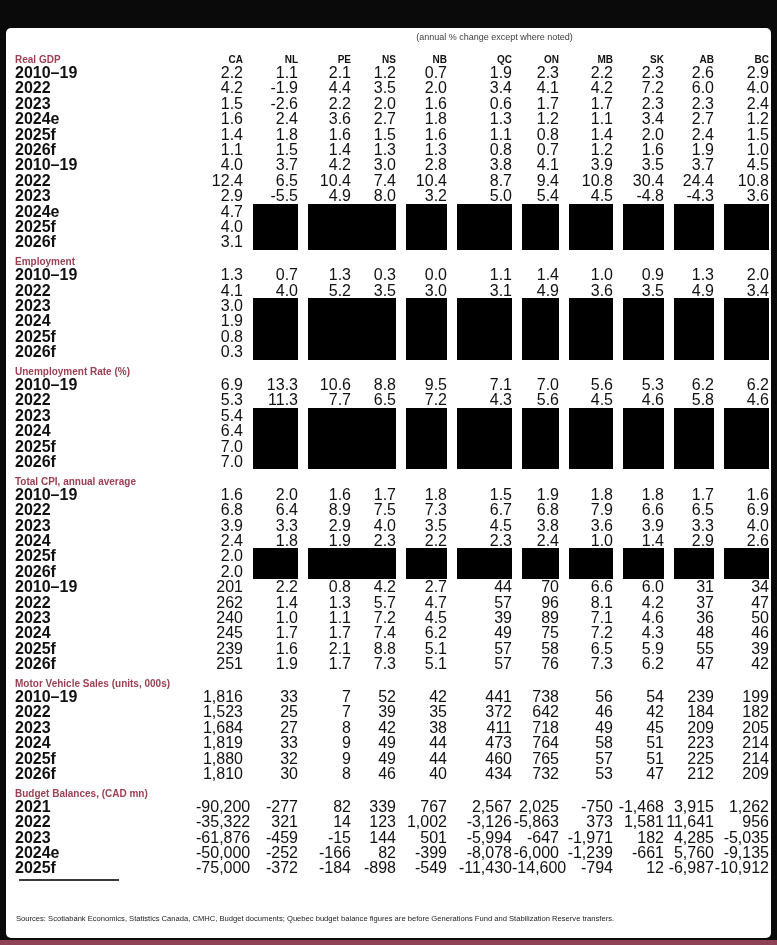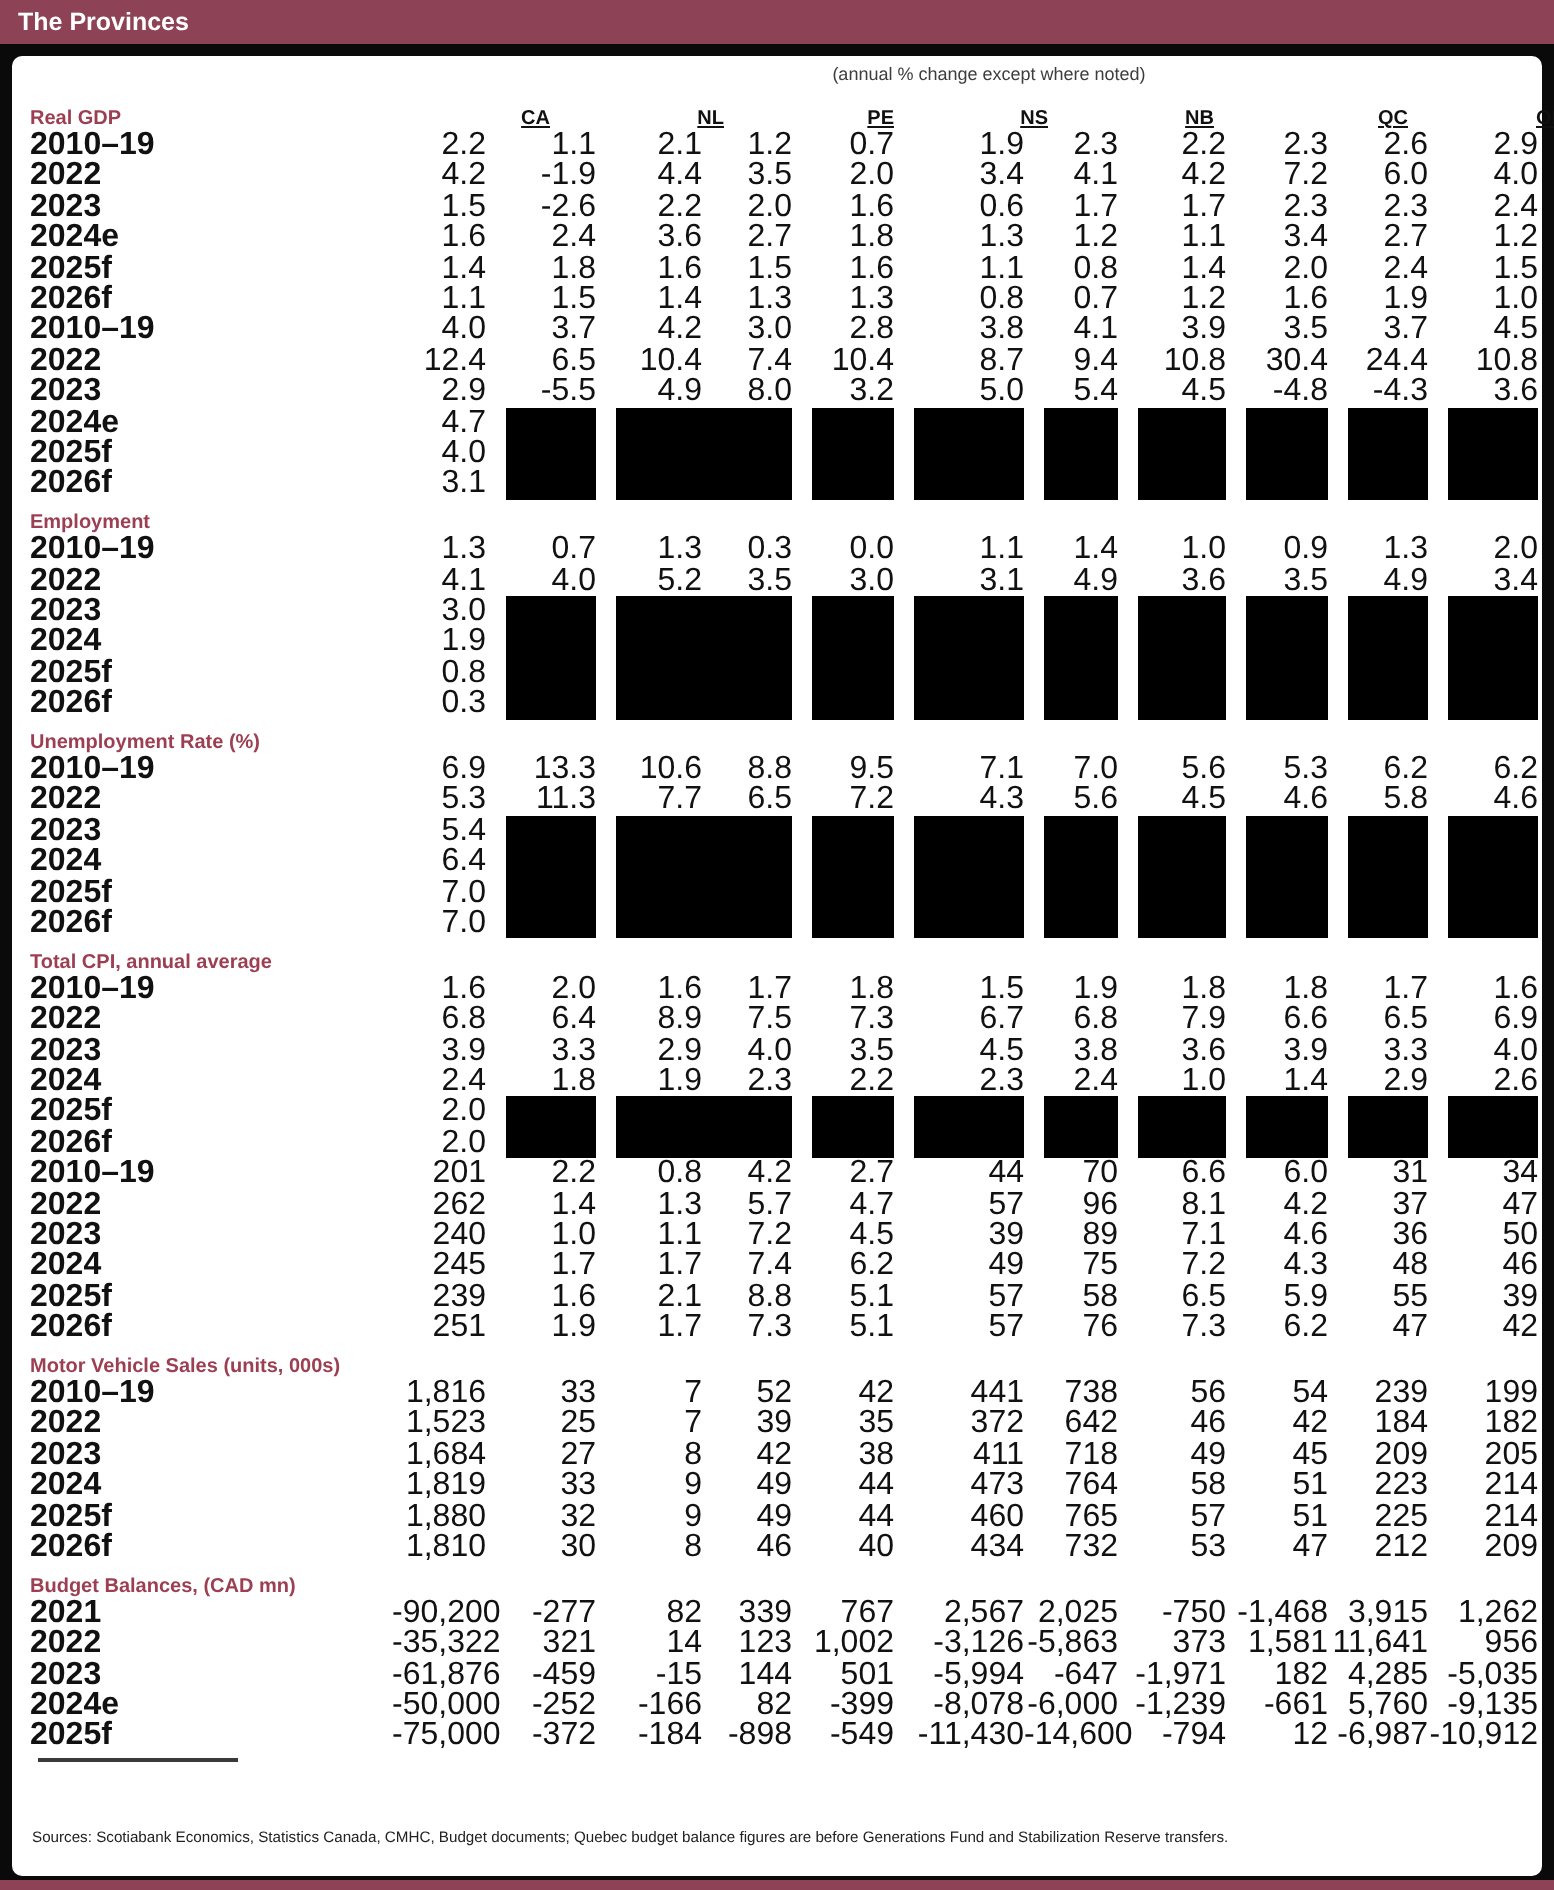--- a/index.html
+++ b/index.html
@@ -6,39 +6,36 @@
   .page{position:relative;width:777px;height:945px;background:#0a0a0a;overflow:hidden;
         font-family:"Liberation Sans","DejaVu Sans",sans-serif;}
   .title-bar{position:absolute;top:0;left:0;right:0;height:22px;background:#8E4256;
         color:#fff;font-size:12.5px;font-weight:bold;line-height:23px;padding-left:9px;box-sizing:border-box;}
   .bottom-strip{position:absolute;left:0;right:0;bottom:0;height:5px;background:#8E4256;}
   .panel{position:absolute;top:28px;left:6px;right:6px;bottom:7px;background:#fff;
         border-radius:5px;padding:2px 2px 4px 4px;box-sizing:border-box;}
   .subnote{height:14px;line-height:14px;font-size:9px;color:#3d3d3d;text-align:center;padding-left:210px;}
   .row{display:grid;grid-template-columns:186px 47px 55px 53px 45px 51px 65px 47px 54px 51px 50px 55px;}
   .data-row{height:15.4px;line-height:15.4px;font-size:16px;color:#111;}
-  .sec-row{height:17.5px;align-items:end;line-height:11px;font-size:10px;gap:32px;}
+  .sec-row{height:17.5px;align-items:end;line-height:11px;font-size:10px;}
   .sec-row.first{height:21px;}
   .sec-label{color:#9C3F52;font-weight:bold;}
   .rowlab{font-weight:bold;color:#111;}
-  .colhead{font-weight:bold;color:#111;text-decoration:underline;}
+  .colhead{font-weight:bold;color:#111;}
   .num{text-align:right;}
   .cell.label{text-align:left;padding-left:5px;}
   .redact{height:100%;background:#000;margin-left:10px;}
   .span2{grid-column:span 2;}
   .label-underline{width:100px;border-bottom:2px solid #3a3a3a;margin:3px 0 0 9px;}
   .sources{position:absolute;left:10px;bottom:15px;font-size:7.6px;color:#222;white-space:nowrap;}
 </style>
 </head>
 <body>
 
 <div class="page">
-  <div class="title-bar">
-    <span>The Provinces</span>
-  </div>
 
   <div class="panel">
     <div class="subnote">(annual % change except where noted)</div>
     <div id="table-body">
         <div class="row sec-row first">
           <div class="cell label sec-label">Real GDP</div>
           <div class="cell num colhead">CA</div>
           <div class="cell num colhead">NL</div>
           <div class="cell num colhead">PE</div>
           <div class="cell num colhead">NS</div>

